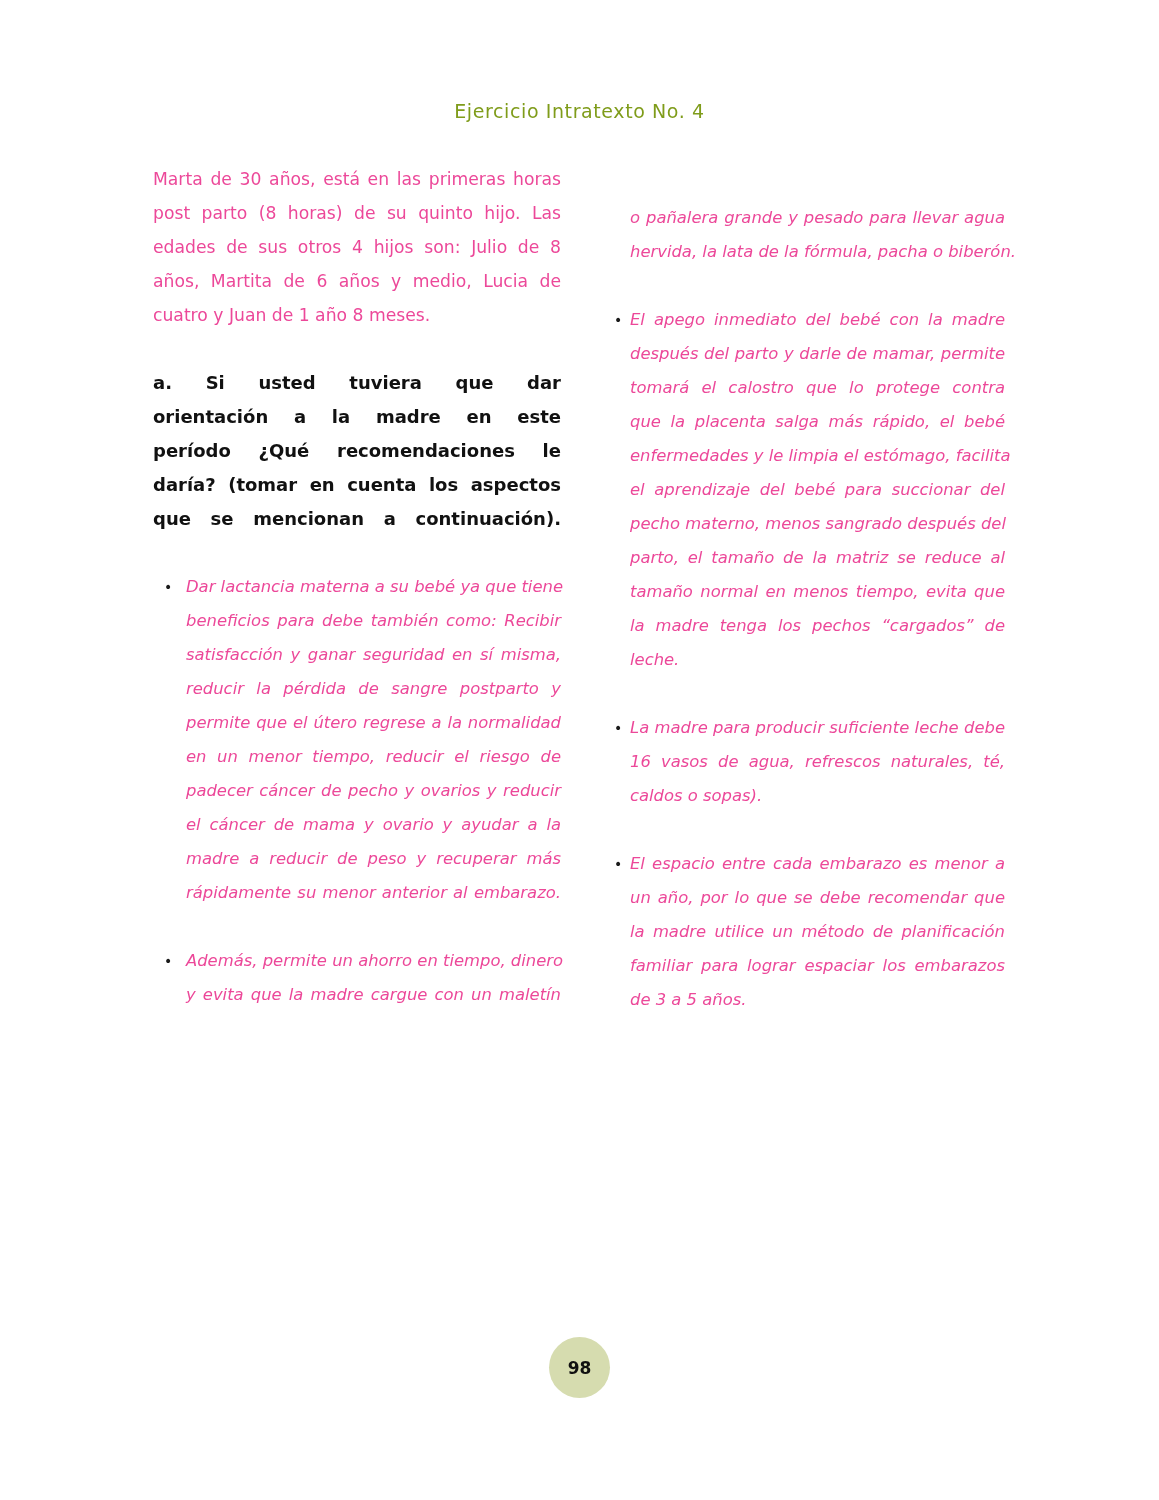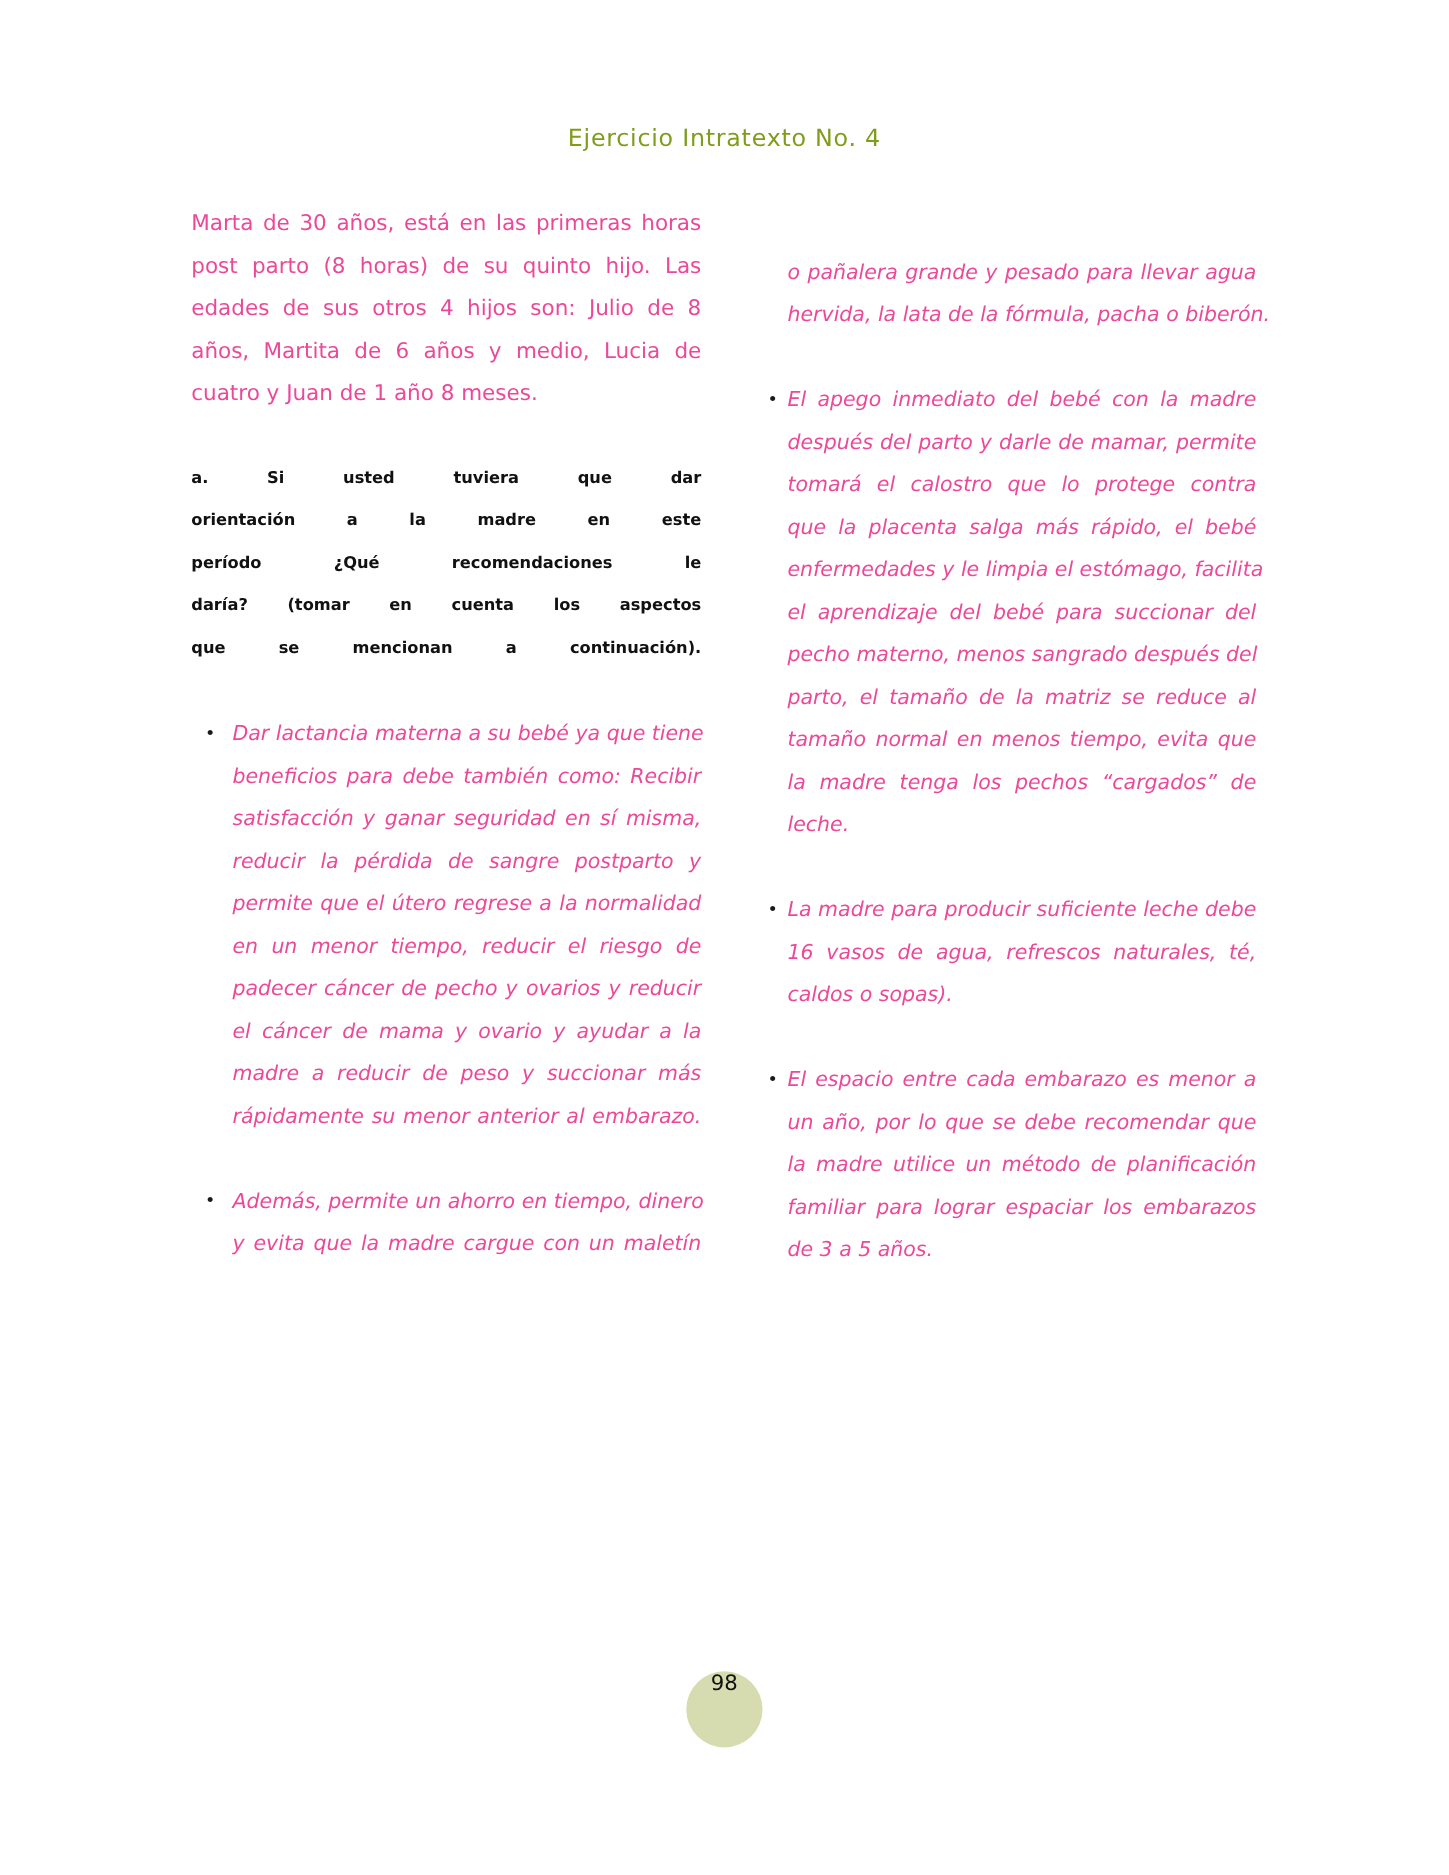--- a/index.html
+++ b/index.html
@@ -12,37 +12,37 @@
   .col { position: absolute; top: 162px; }
   .col-left { left: 153px; width: 408px; }
   .col-right { left: 614px; width: 391px; }
   .line {
     display: block; height: 34px; line-height: 34px; white-space: nowrap;
     text-align: justify; text-align-last: justify; color: #ec4899;
   }
   .line.last { text-align-last: left; }
   .intro .line { font-family: "DejaVu Sans", sans-serif; font-size: 17.2px; }
   .question { margin-top: 34px; }
-  .question .line { font-family: "DejaVu Sans", sans-serif; font-weight: bold; font-size: 13px; color: #111; }
+  .question .line { font-family: "DejaVu Sans", sans-serif; font-weight: bold; font-size: 18px; color: #111; }
   .bullet-block { position: relative; }
   .bullet-block .line { font-family: "DejaVu Sans", sans-serif; font-style: italic; font-size: 16.4px; }
   .bullet-dot {
     position: absolute; top: 0; height: 34px; line-height: 34px;
     font-family: "DejaVu Sans", sans-serif; font-size: 14px; color: #1a1a1a;
   }
   .left-bullets { margin-top: 34px; padding-left: 33px; }
   .left-bullets .bullet-dot { left: -22px; }
   .right-bullets { padding-left: 16px; margin-top: 39px; }
   .right-bullets .bullet-dot { left: -16px; }
   .gap { height: 34px; }
   .page-num {
     position: absolute; left: 549px; top: 1337px; width: 61px; height: 61px;
     border-radius: 50%; background: #d6dcaf;
-    display: flex; align-items: flex-start; justify-content: center;
-    font-family: "DejaVu Sans", sans-serif; font-weight: normal; font-size: 17px; color: #111;
+    display: flex; align-items: center; justify-content: center;
+    font-family: "DejaVu Sans", sans-serif; font-weight: bold; font-size: 17px; color: #111;
   }
 </style>
 </head>
 <body>
 
 <div class="title">Ejercicio Intratexto No. 4</div>
 
 <div class="col col-left">
   <div class="intro">
     <span class="line">Marta de 30 años, está en las primeras horas</span>
@@ -64,21 +64,21 @@
     <div class="bullet-block">
       <span class="bullet-dot">•</span>
       <span class="line">Dar lactancia materna a su bebé ya que tiene</span>
       <span class="line">beneficios para debe también como: Recibir</span>
       <span class="line">satisfacción y ganar seguridad en sí misma,</span>
       <span class="line">reducir la pérdida de sangre postparto y</span>
       <span class="line">permite que el útero regrese a la normalidad</span>
       <span class="line">en un menor tiempo, reducir  el riesgo de</span>
       <span class="line">padecer cáncer de pecho y ovarios y reducir</span>
       <span class="line">el cáncer de mama y ovario y ayudar a la</span>
-      <span class="line">madre a reducir de peso y succionar más</span>
+      <span class="line">madre a reducir de peso y recuperar más</span>
       <span class="line">rápidamente su menor anterior al embarazo.</span>
     </div>
     <div class="gap"></div>
     <div class="bullet-block">
       <span class="bullet-dot">•</span>
       <span class="line">Además, permite un ahorro en tiempo, dinero</span>
       <span class="line">y evita que la madre cargue con un maletín</span>
     </div>
   </div>
 </div>

